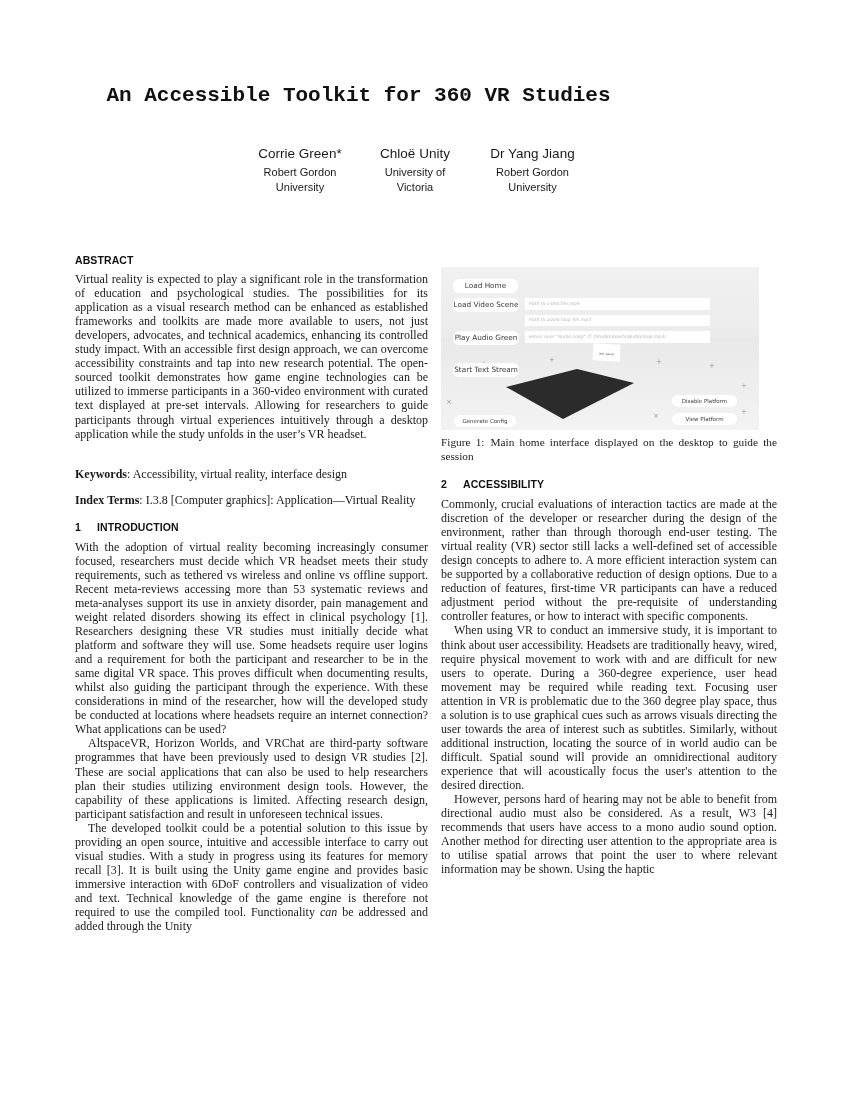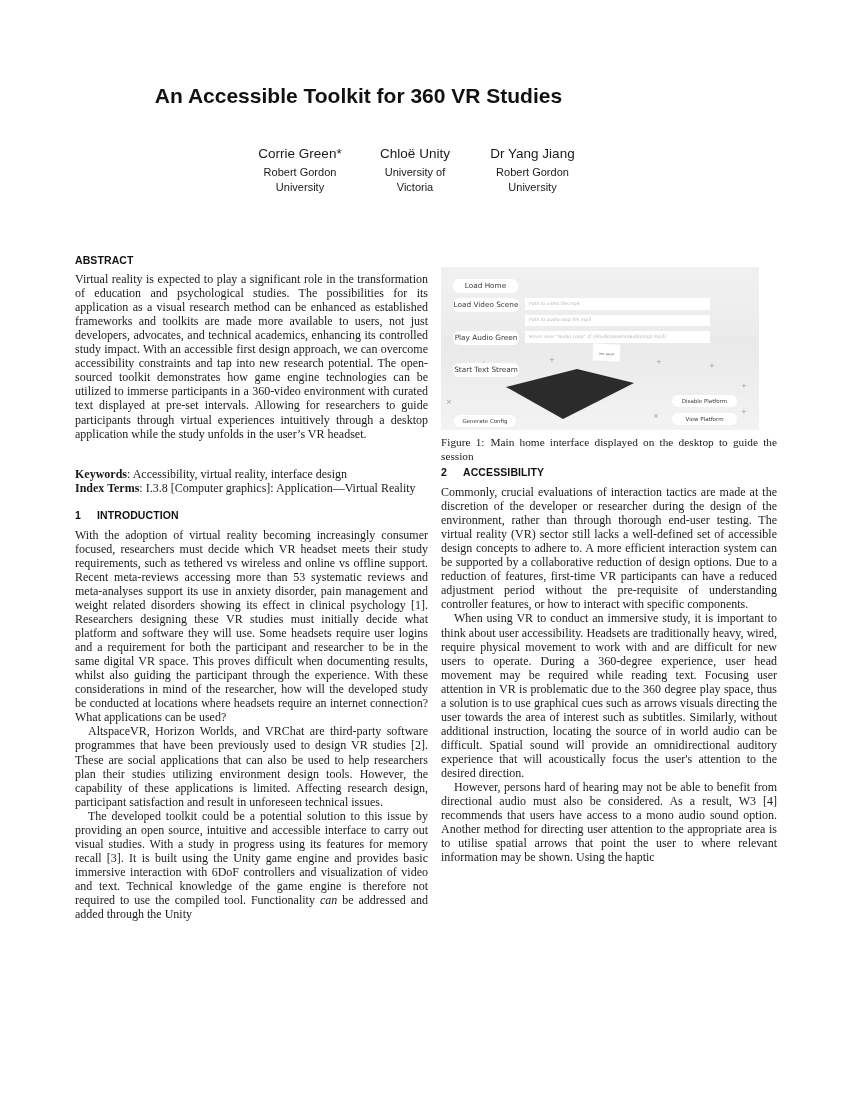--- a/index.html
+++ b/index.html
@@ -1,21 +1,21 @@
 <!DOCTYPE html>
 <html><head>
 <meta charset="utf-8">
 <style>
   * { box-sizing: border-box; margin: 0; padding: 0; }
   html, body { width: 850px; height: 1100px; background: #ffffff; overflow: hidden; }
   body { position: relative; color: #1a1a1a; font-family: "Liberation Serif", serif; }
 
   .title {
     position: absolute; left: 0; top: 84px; width: 701px; text-align: center;
-    font-family: Liberation Sans, sans-serif; font-weight: bold; font-size: 21px; color: #111; padding-left: 16px;
+    font-family: Liberation Mono, monospace; font-weight: bold; font-size: 21px; color: #111; padding-left: 16px;
   }
   .authors { position: absolute; top: 146px; left: 0; width: 850px; }
   .author { position: absolute; text-align: center; font-family: "Liberation Sans", sans-serif; }
   .author .name { font-size: 13.5px; color: #1a1a1a; }
   .author .aff { font-size: 11px; line-height: 14.5px; margin-top: 4px; color: #1a1a1a; }
 
   .col { position: absolute; font-size: 12px; line-height: 14.05px; color: #1a1a1a; }
   .col.left { left: 75px; top: 253px; width: 353px; }
   .col.right { left: 441px; top: 253px; width: 336px; }
 
@@ -77,21 +77,21 @@
 </div>
 
 <div class="col left">
   <div class="sec-head" style="margin-bottom:4px;">
     <span class="cap">Abstract</span>
   </div>
   <p class="para">Virtual reality is expected to play a significant role in the transformation of education and psychological studies. The possibilities for its application as a visual research method can be enhanced as established frameworks and toolkits are made more available to users, not just developers, advocates, and technical academics, enhancing its controlled study impact. With an accessible first design approach, we can overcome accessibility constraints and tap into new research potential. The open-sourced toolkit demonstrates how game engine technologies can be utilized to immerse participants in a 360-video environment with curated text displayed at pre-set intervals. Allowing for researchers to guide participants through virtual experiences intuitively through a desktop application while the study unfolds in the user’s VR headset.</p>
 
   <p style="margin-top:26px;" class="kw"><b>Keywords</b><span>: Accessibility, virtual reality, interface design</span></p>
 
-  <p style="" class="it justify-full"><b>Index Terms</b><span>: I.3.8 [Computer graphics]: Application—Virtual Reality</span></p>
+  <p style="margin-top:12px;" class="it justify-full"><b>Index Terms</b><span>: I.3.8 [Computer graphics]: Application—Virtual Reality</span></p>
 
   <div class="sec-head" style="margin-top:13px;margin-bottom:5px;">
     <span class="num">1</span><span class="cap">Introduction</span>
   </div>
   <p class="para">With the adoption of virtual reality becoming increasingly consumer focused, researchers must decide which VR headset meets their study requirements, such as tethered vs wireless and online vs offline support. Recent meta-reviews accessing more than 53 systematic reviews and meta-analyses support its use in anxiety disorder, pain management and weight related disorders showing its effect in clinical psychology [1]. Researchers designing these VR studies must initially decide what platform and software they will use. Some headsets require user logins and a requirement for both the participant and researcher to be in the same digital VR space. This proves difficult when documenting results, whilst also guiding the participant through the experience. With these considerations in mind of the researcher, how will the developed study be conducted at locations where headsets require an internet connection? What applications can be used?</p>
   <p class="para indent">AltspaceVR, Horizon Worlds, and VRChat are third-party software programmes that have been previously used to design VR studies [2]. These are social applications that can also be used to help researchers plan their studies utilizing environment design tools. However, the capability of these applications is limited. Affecting research design, participant satisfaction and result in unforeseen technical issues.</p>
   <p class="para indent"><span>The developed toolkit could be a potential solution to this issue by providing an open source, intuitive and accessible interface to carry out visual studies. With a study in progress using its features for memory recall [3]. It is built using the Unity game engine and provides basic immersive interaction with 6DoF controllers and visualization of video and text. Technical knowledge of the game engine is therefore not required to use the compiled tool. Functionality </span><i>can</i><span> be addressed and added through the Unity</span></p>
 </div>
 
 <div class="col right">
@@ -125,19 +125,19 @@
     <div class="fig-btn" style="left:12px;top:96px;width:66px;height:14px;">Start Text Stream</div>
     <div class="fig-btn" style="left:13px;top:148px;width:62px;height:12px;font-size:5.5px;">Generate Config</div>
     <div class="fig-btn" style="left:231px;top:128px;width:65px;height:12px;font-size:5.5px;">Disable Platform</div>
     <div class="fig-btn" style="left:231px;top:146px;width:65px;height:12px;font-size:5.5px;">View Platform</div>
   </div>
 
   <div class="caption">
     <span class="lbl">Figure 1:</span><span>Main home interface displayed on the desktop to guide the session</span>
   </div>
 
-  <div class="sec-head" style="margin-top:2px;margin-bottom:5px;">
+  <div class="sec-head" style="margin-top:14px;margin-bottom:5px;">
     <span class="num">2</span><span class="cap">Accessibility</span>
   </div>
   <p class="para">Commonly, crucial evaluations of interaction tactics are made at the discretion of the developer or researcher during the design of the environment, rather than through thorough end-user testing. The virtual reality (VR) sector still lacks a well-defined set of accessible design concepts to adhere to. A more efficient interaction system can be supported by a collaborative reduction of design options. Due to a reduction of features, first-time VR participants can have a reduced adjustment period without the pre-requisite of understanding controller features, or how to interact with specific components.</p>
   <p class="para indent">When using VR to conduct an immersive study, it is important to think about user accessibility. Headsets are traditionally heavy, wired, require physical movement to work with and are difficult for new users to operate. During a 360-degree experience, user head movement may be required while reading text. Focusing user attention in VR is problematic due to the 360 degree play space, thus a solution is to use graphical cues such as arrows visuals directing the user towards the area of interest such as subtitles. Similarly, without additional instruction, locating the source of in world audio can be difficult. Spatial sound will provide an omnidirectional auditory experience that will acoustically focus the user's attention to the desired direction.</p>
   <p class="para indent">However, persons hard of hearing may not be able to benefit from directional audio must also be considered. As a result, W3 [4] recommends that users have access to a mono audio sound option. Another method for directing user attention to the appropriate area is to utilise spatial arrows that point the user to where relevant information may be shown. Using the haptic</p>
 </div>
 
 </body></html>

